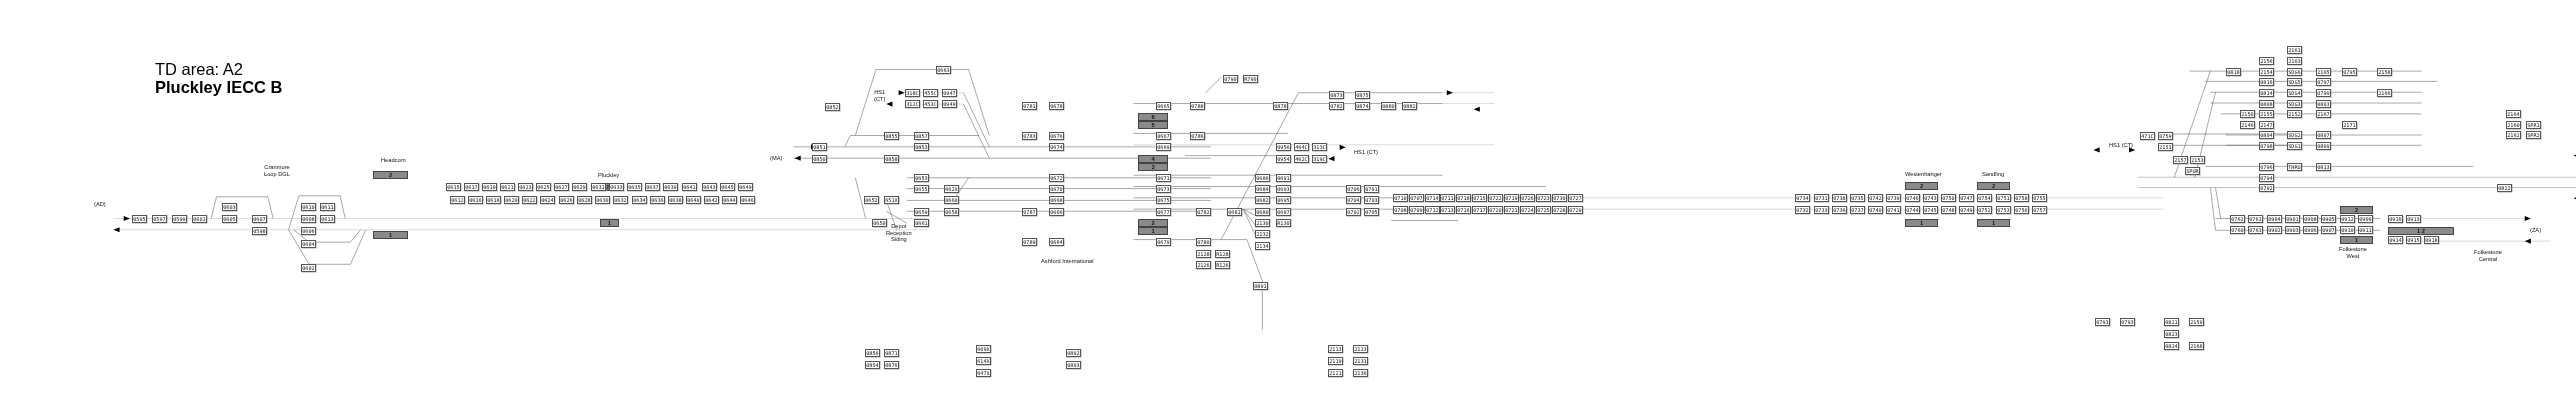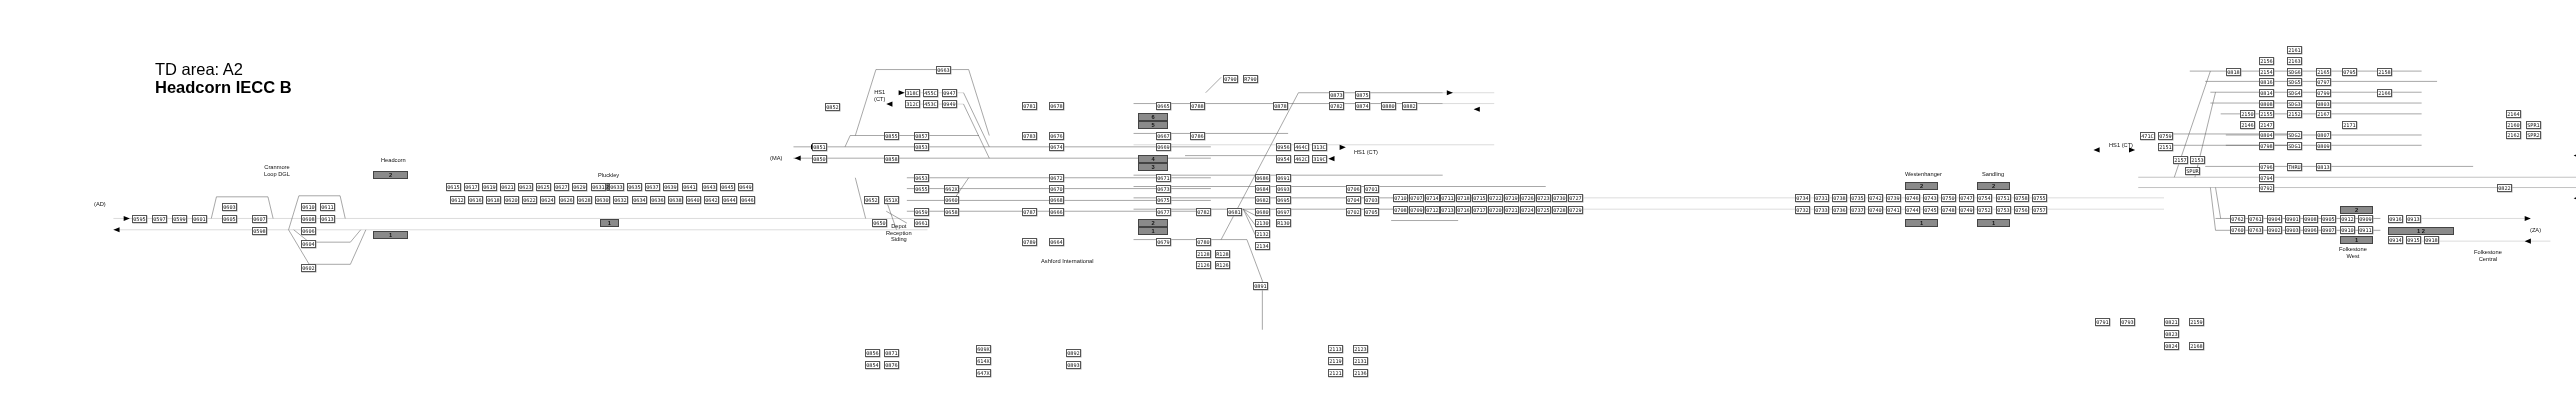--- a/index.html
+++ b/index.html
@@ -8,21 +8,21 @@
   .title { position:absolute; left:155px; top:61px; font-size:16.5px; color:#000; line-height:17.5px; font-family:"Liberation Sans", sans-serif; }
   .subtitle { position:absolute; left:155px; top:79px; font-size:16.5px; font-weight:bold; color:#000; line-height:17.5px; font-family:"Liberation Sans", sans-serif; }
   .berth { position:absolute; height:7.7px; width:15px; border:0.5px solid #555; background:#fff; box-shadow:0.5px 0.5px 0 #aaa; font-family:"DejaVu Sans Mono", monospace; font-size:5.2px; line-height:7.7px; text-align:center; color:#111; box-sizing:border-box; }
   .plat { position:absolute; height:7.7px; background:#8a8a8a; border:0.5px solid #444; font-family:"Liberation Sans", sans-serif; font-size:5.7px; font-weight:bold; line-height:7.2px; text-align:center; color:#111; box-sizing:border-box; }
   .lbl { position:absolute; font-family:"Liberation Sans", sans-serif; font-size:5.7px; color:#111; text-align:center; line-height:6.7px; white-space:pre; }
 </style>
 </head>
 <body>
 
 <div class="title">TD area: A2</div>
-<div class="subtitle">Headcorn IECC B</div>
+<div class="subtitle">Pluckley IECC B</div>
 
 <svg id="canvas" xmlns="http://www.w3.org/2000/svg" width="4057" height="406" viewBox="0 0 7874 788">
   <g stroke="#555" stroke-width="1" fill="none">
 
     <line x1="220" y1="424" x2="1800" y2="424" stroke="#bbb"></line>
     <line x1="220" y1="446" x2="1800" y2="446" stroke="#bbb"></line>
     <line x1="420" y1="382" x2="520" y2="382"></line>
     <line x1="410" y1="424" x2="420" y2="382"></line>
     <line x1="520" y1="382" x2="530" y2="424"></line>
     <line x1="560" y1="446" x2="580" y2="380"></line>

